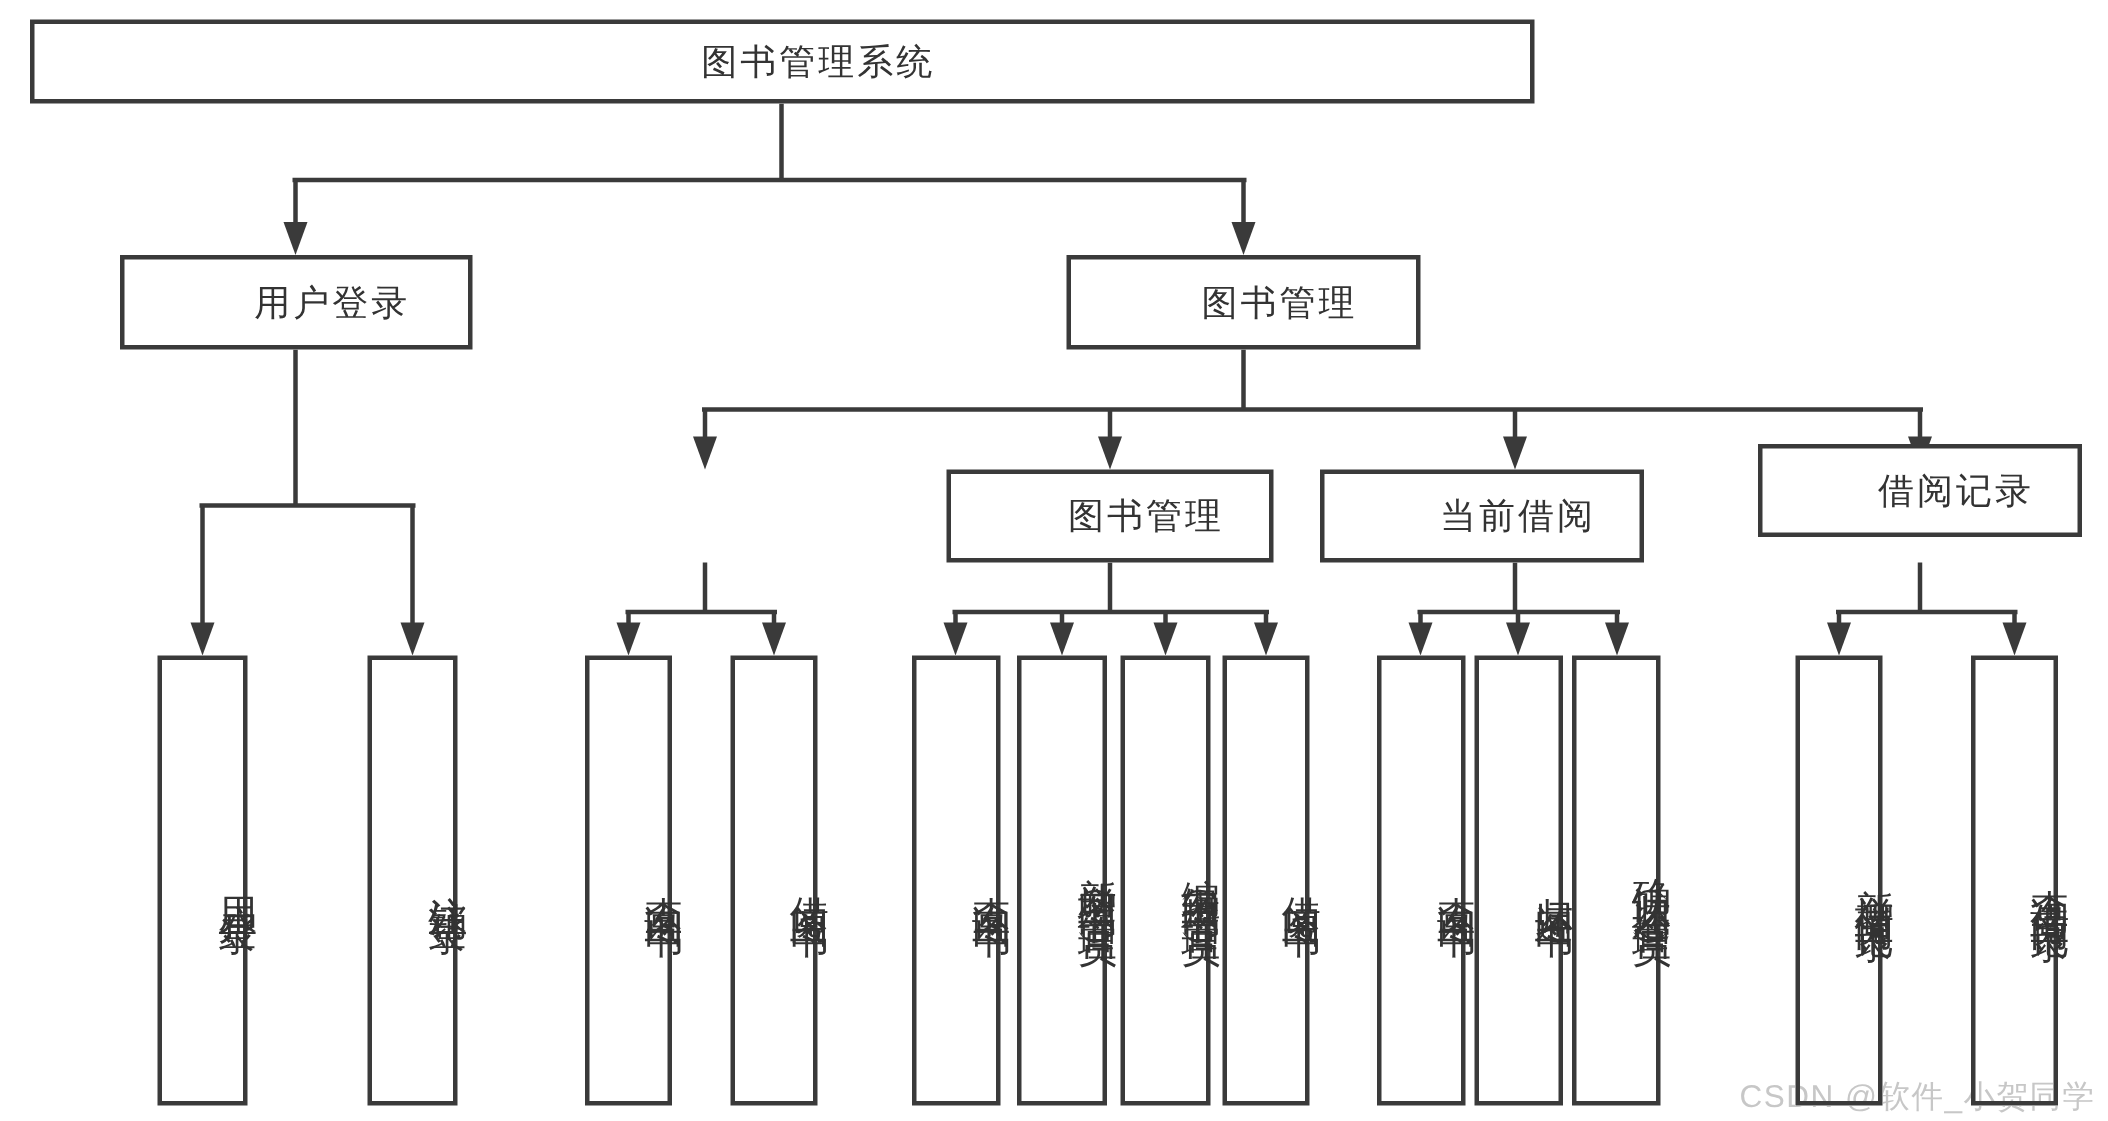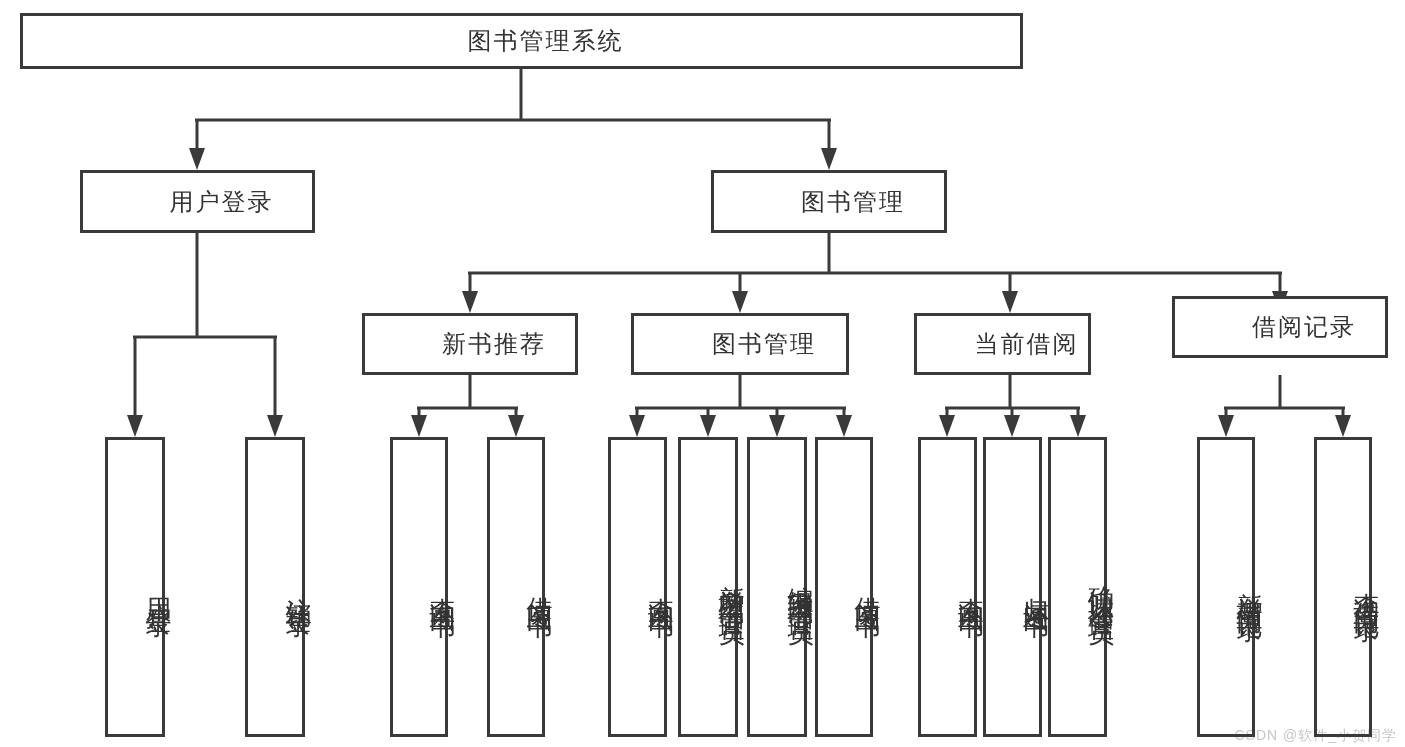--- a/index.html
+++ b/index.html
@@ -21,21 +21,21 @@
   }
   .hbox span{
     font-size:24px;letter-spacing:2px;white-space:nowrap;color:var(--text);
   }
   .vbox span{
     writing-mode:vertical-rl;text-orientation:mixed;
     font-size:26px;letter-spacing:5px;line-height:1;color:var(--text);
   }
   .watermark{
     position:absolute;right:8px;bottom:2px;z-index:3;
-    font-size:14px;color:var(--wm);letter-spacing:1px;
+    font-size:21px;color:var(--wm);letter-spacing:1px;
     mix-blend-mode:darken;white-space:nowrap;margin-left:34px;
   }
 </style>
 </head>
 <body>
 
 <div id="stage">
 
   <svg id="wires" width="1405" height="747" viewBox="0 0 1405 747" stroke="#3a3a3a" stroke-width="3" fill="#3a3a3a">
 
@@ -103,27 +103,24 @@
     <span>图书管理系统</span>
   </div>
 
   <div class="node hbox" style="left:80px;top:170px;width:235px;height:63px">
     <span>用户登录</span>
   </div>
   <div class="node hbox" style="left:711px;top:170px;width:236px;height:63px">
     <span>图书管理</span>
   </div>
 
-  <div class="node hbox" style="left:362px;top:313px;width:216px;height:62px">
-    <span>新书推荐</span>
-  </div>
   <div class="node hbox" style="left:631px;top:313px;width:218px;height:62px">
     <span>图书管理</span>
   </div>
-  <div class="node hbox" style="left:914px;top:313px;width:177px;height:62px">
+  <div class="node hbox" style="left:880px;top:313px;width:216px;height:62px">
     <span>当前借阅</span>
   </div>
   <div class="node hbox" style="left:1172px;top:296px;width:216px;height:62px">
     <span>借阅记录</span>
   </div>
 
   <div class="node vbox" style="left:105px;top:437px;width:60px;height:300px">
     <span>用户登录</span>
   </div>
   <div class="node vbox" style="left:245px;top:437px;width:60px;height:300px">

